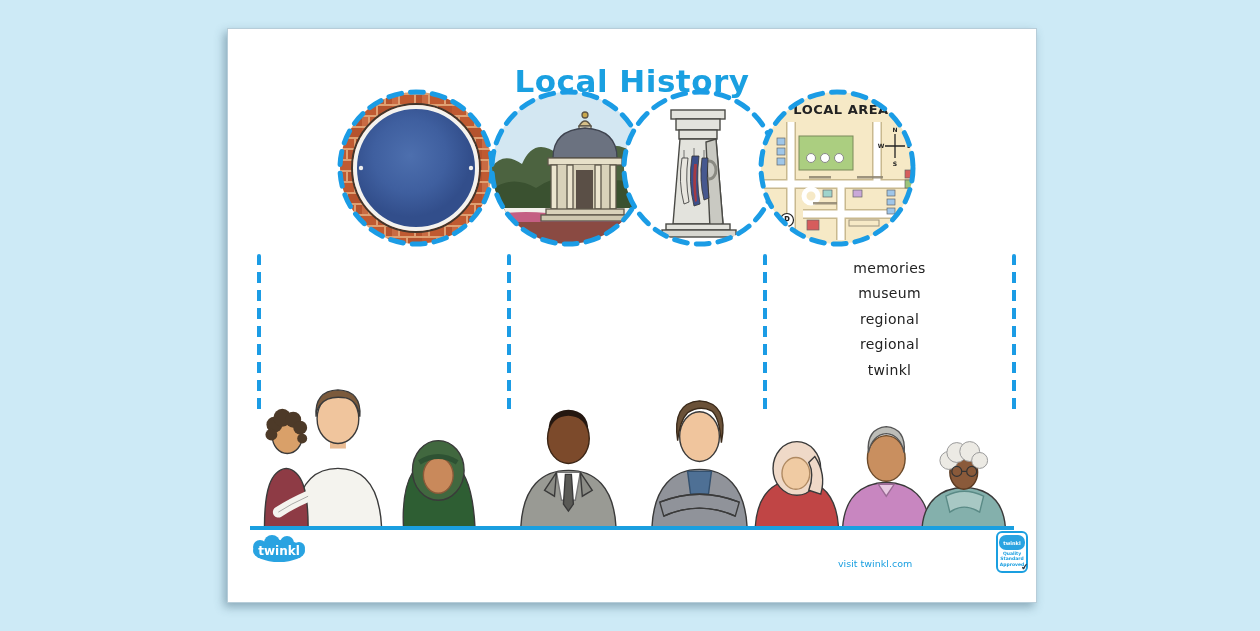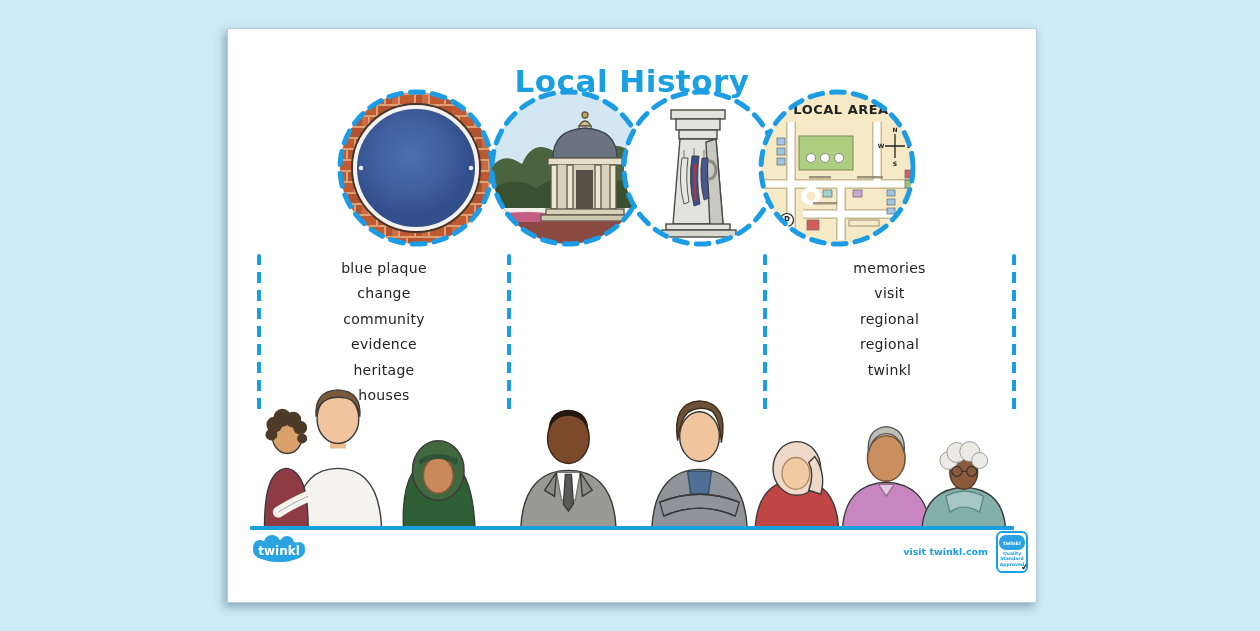--- a/index.html
+++ b/index.html
@@ -32,22 +32,22 @@
   }
   .wc1{left:33px;width:246px;} .wc2{left:283px;width:252px;} .wc3{left:539px;width:245px;text-align:right;}
   .word-item{
     display:block;height:25.4px;line-height:22px;
     font-size:14px;color:#222222;letter-spacing:.3px;
   }
   .people-svg{position:absolute;left:18px;top:350px;width:764px;height:149px;}
   .blue-line{position:absolute;left:22px;top:497px;width:764px;height:4px;background:#1a9fe0;}
   .twinkl-logo{position:absolute;left:18px;top:505px;width:66px;height:32px;}
   .visit-link{
-    position:absolute;left:610px;top:517px;width:150px;text-align:right;
-    font-size:9.5px;font-weight:bold;color:#1a9fe0;cursor:pointer;
+    position:absolute;left:610px;top:529px;width:150px;
+    font-size:9.5px;font-weight:normal;color:#1a9fe0;cursor:pointer;
   }
   .badge{
     position:absolute;left:768px;top:502px;width:32px;height:42px;
     border:2px solid #1a9fe0;border-radius:6px;background:#fff;
     display:flex;flex-direction:column;align-items:center;box-sizing:border-box;
   }
   .badge-cloud{width:26px;height:15px;margin-top:2px;background:#29a3e1;border-radius:7px;
     display:flex;align-items:center;justify-content:center;
     color:#fff;font-size:5px;font-weight:bold;}
   .badge-caption{font-size:4.5px;line-height:5px;color:#1a9fe0;font-weight:bold;text-align:center;margin-top:1px;}
@@ -213,31 +213,23 @@
       <text x="88" y="30" font-size="13" font-weight="bold" fill="#222" text-anchor="middle" letter-spacing="0.5">LOCAL AREA</text>
     </g>
     <circle cx="84" cy="84" r="76" fill="none" stroke="#1b9ce5" stroke-width="5" stroke-dasharray="13 9" stroke-linecap="round"></circle>
   </svg>
 
   <div class="divider d1"></div>
   <div class="divider d2"></div>
   <div class="divider d3"></div>
   <div class="divider d4"></div>
 
-  <div class="word-col wc1">
-    <span class="word-item">blue plaque</span>
-    <span class="word-item">change</span>
-    <span class="word-item">community</span>
-    <span class="word-item">evidence</span>
-    <span class="word-item">heritage</span>
-    <span class="word-item">houses</span>
-  </div>
   <div class="word-col wc3">
     <span class="word-item">memories</span>
-    <span class="word-item">visit</span>
+    <span class="word-item">museum</span>
     <span class="word-item">regional</span>
     <span class="word-item">regional</span>
     <span class="word-item">twinkl</span>
   </div>
 
   <svg class="people-svg" viewBox="0 0 760 150">
     <g stroke="#3a3a3a" stroke-width="1.4">
 
       <g>
         <path d="M44,150 C46,106 64,90 88,90 C112,90 130,106 132,150 Z" fill="#f4f3ee"></path>

